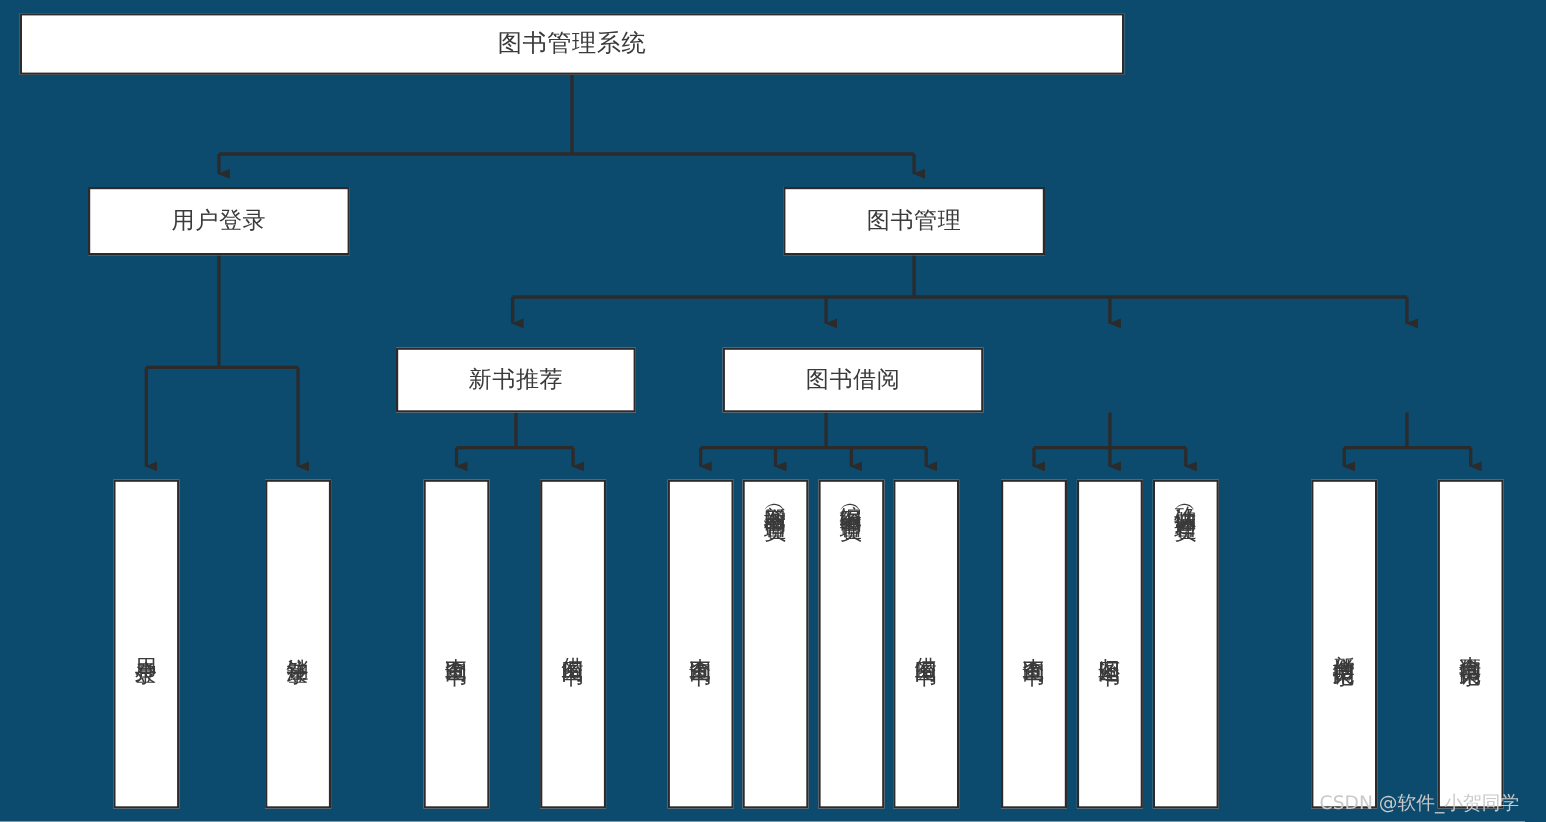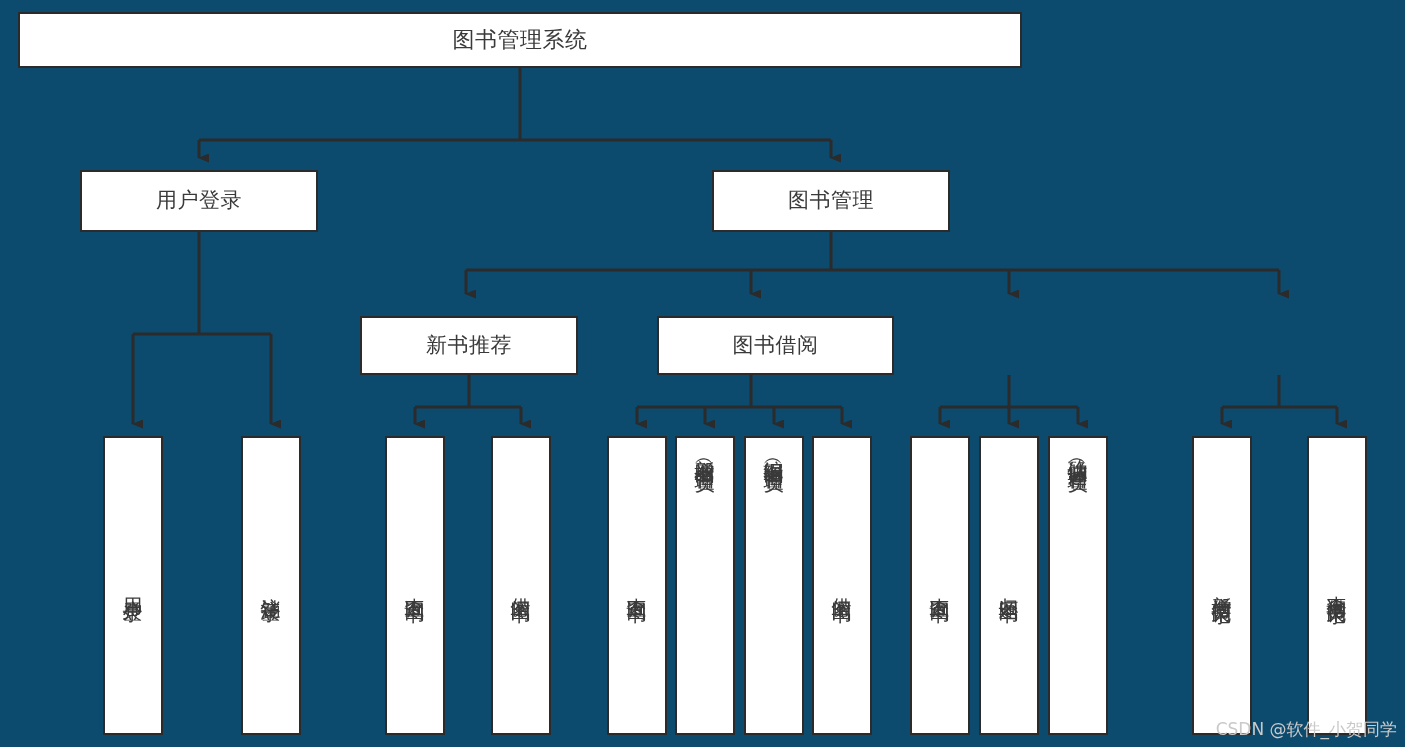--- a/index.html
+++ b/index.html
@@ -65,21 +65,21 @@
     color: #3a3a3a;
     writing-mode: vertical-rl;
     text-orientation: upright;
     letter-spacing: 2px;
     line-height: 1;
     text-align: center;
     white-space: nowrap;
   }
   .watermark {
     position: absolute;
-    right: 8px;
+    right: 24px;
     bottom: 6px;
     font-size: 17px;
     color: #c9c9c9;
     white-space: nowrap;
     user-select: none;
   }
 </style>
 </head>
 <body>
 

